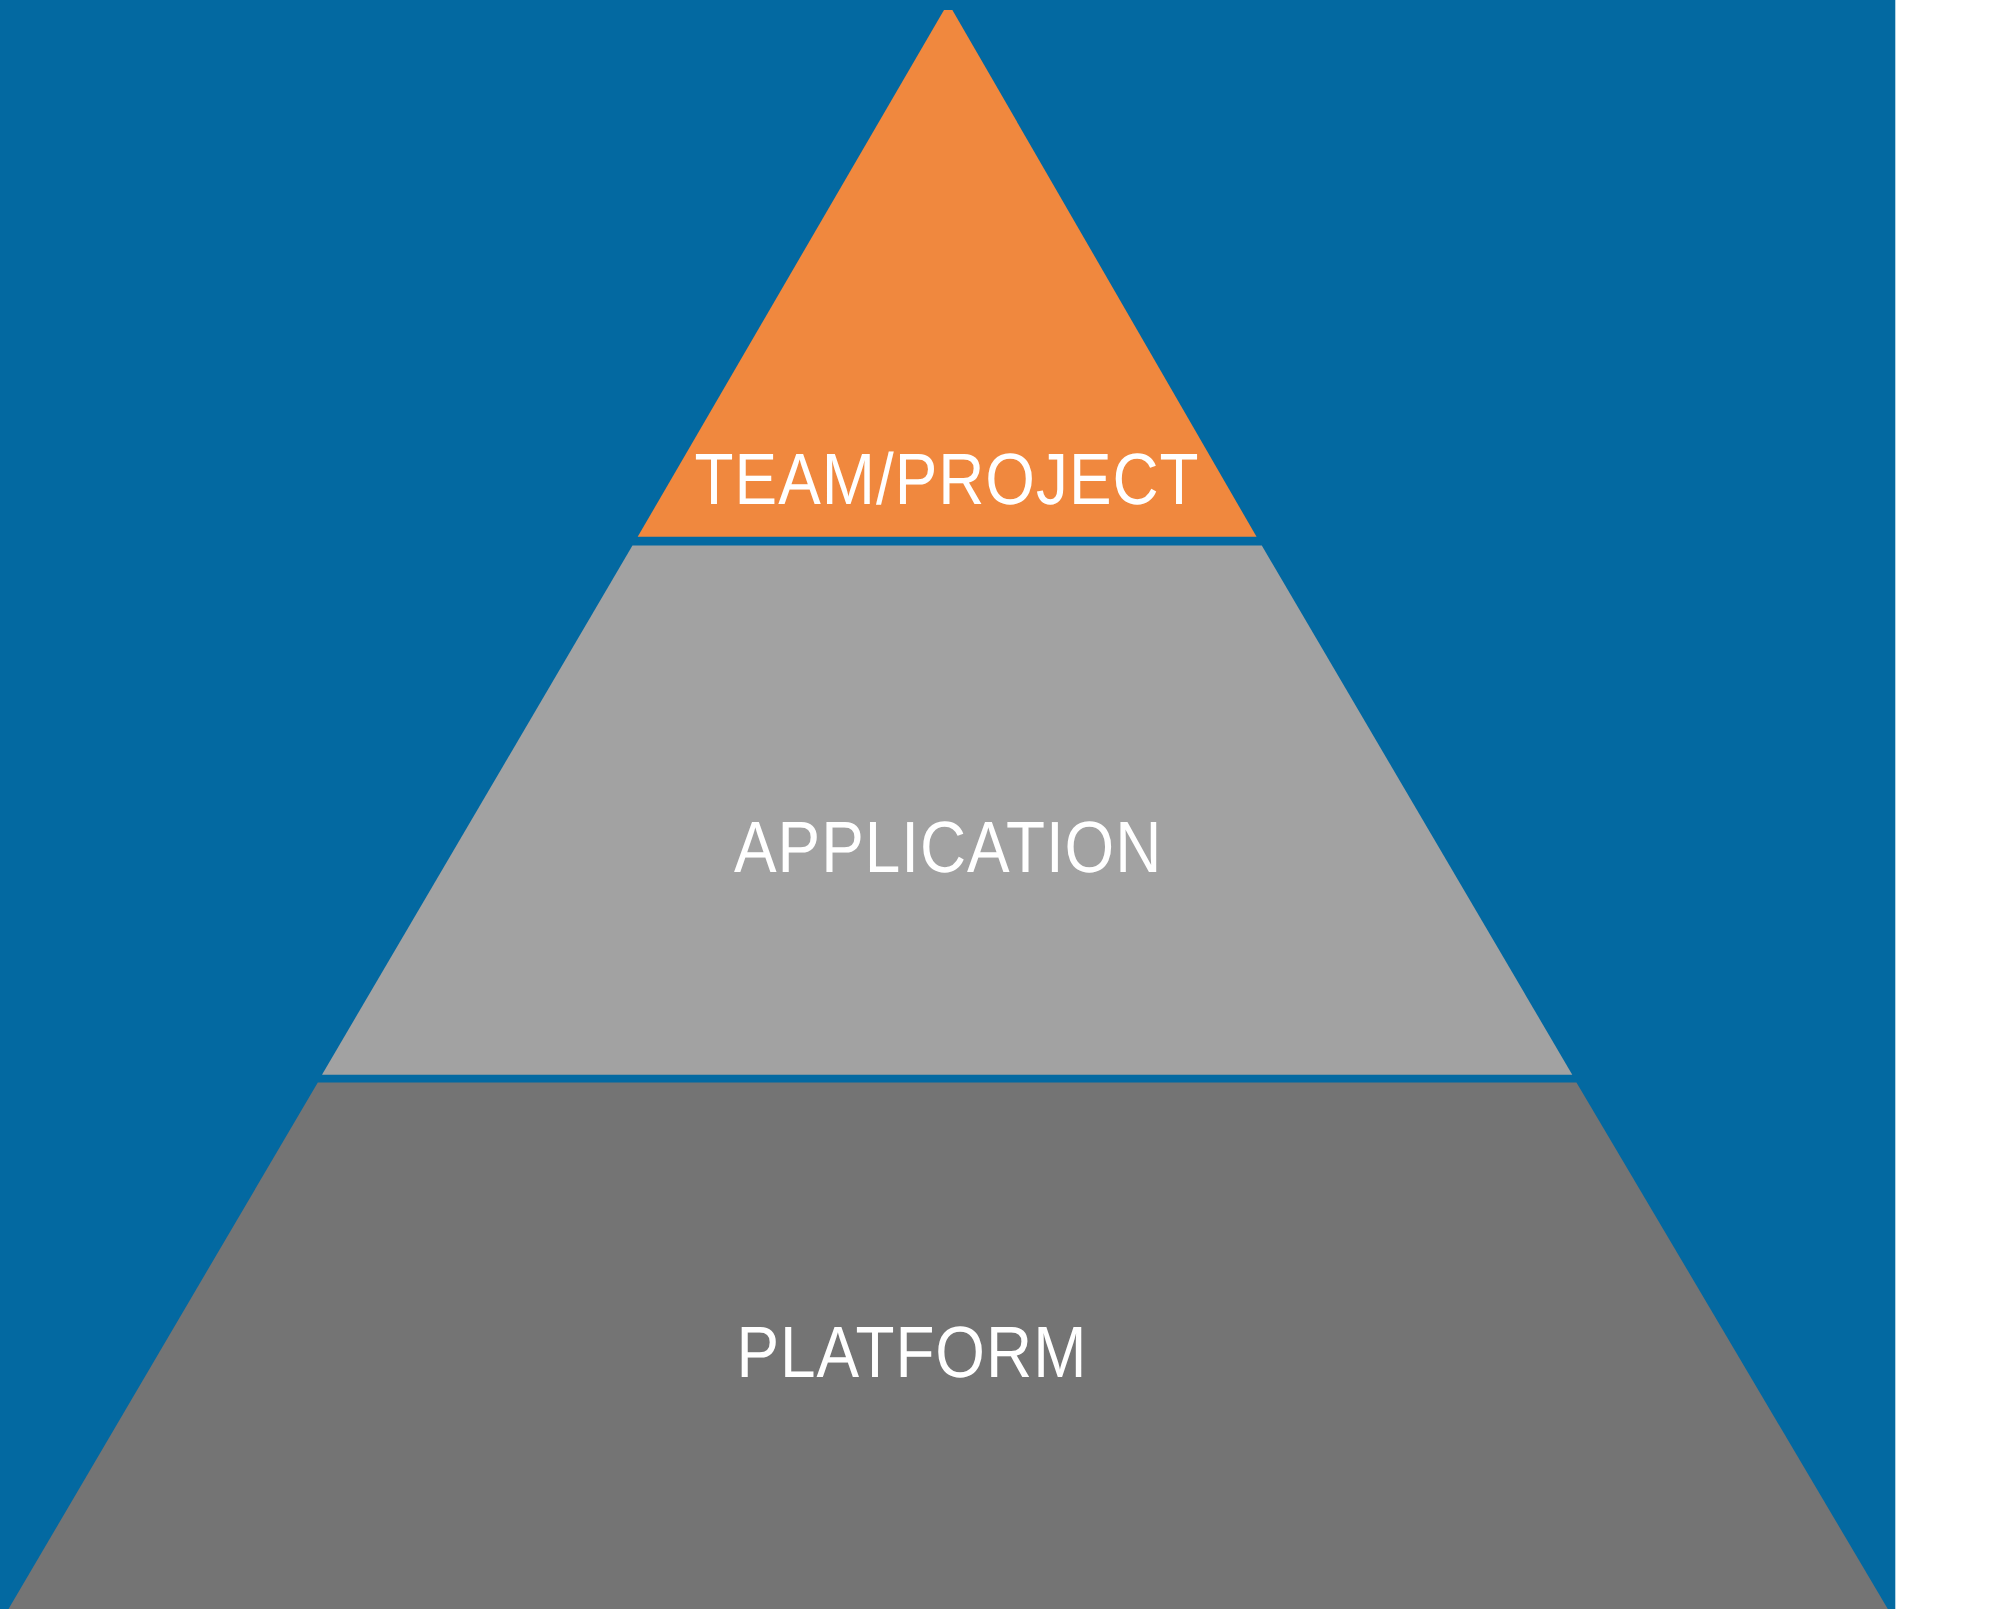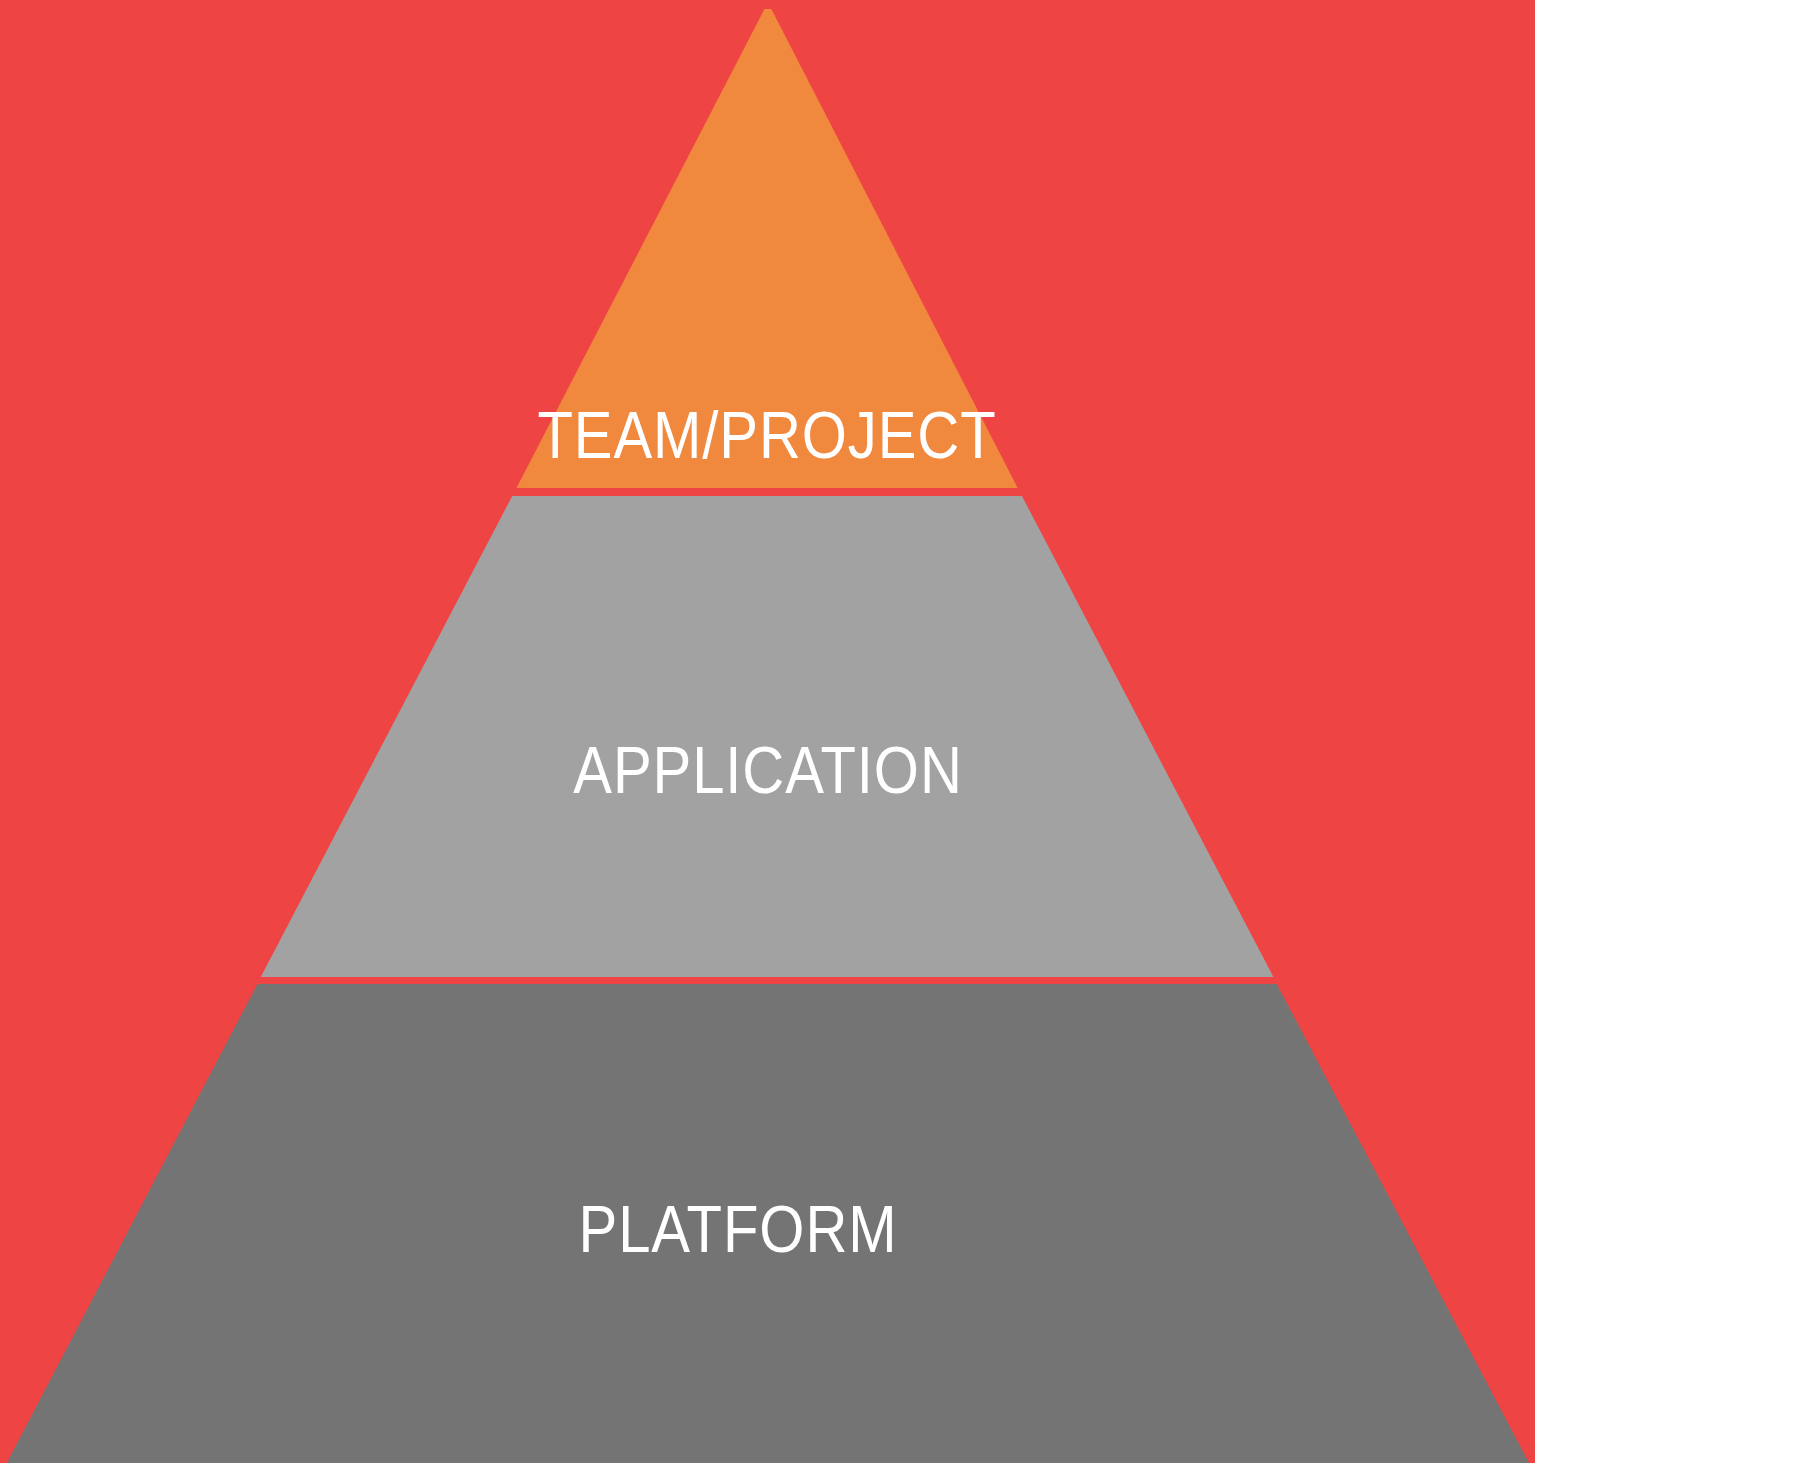--- a/index.html
+++ b/index.html
@@ -2,23 +2,23 @@
 <html><head>
 <meta charset="utf-8">
 <style>
   html, body {
     margin: 0;
     padding: 0;
     background: #ffffff;
   }
   .canvas {
     position: relative;
-    width: 1535px;
+    width: 1723px;
     height: 1463px;
-    background: #ef4444;
+    background: #0369a1;
     overflow: hidden;
     font-family: "Liberation Sans", "DejaVu Sans", sans-serif;
   }
   .pyramid-svg {
     position: absolute;
     inset: 0;
     width: 100%;
     height: 100%;
     display: block;
   }

